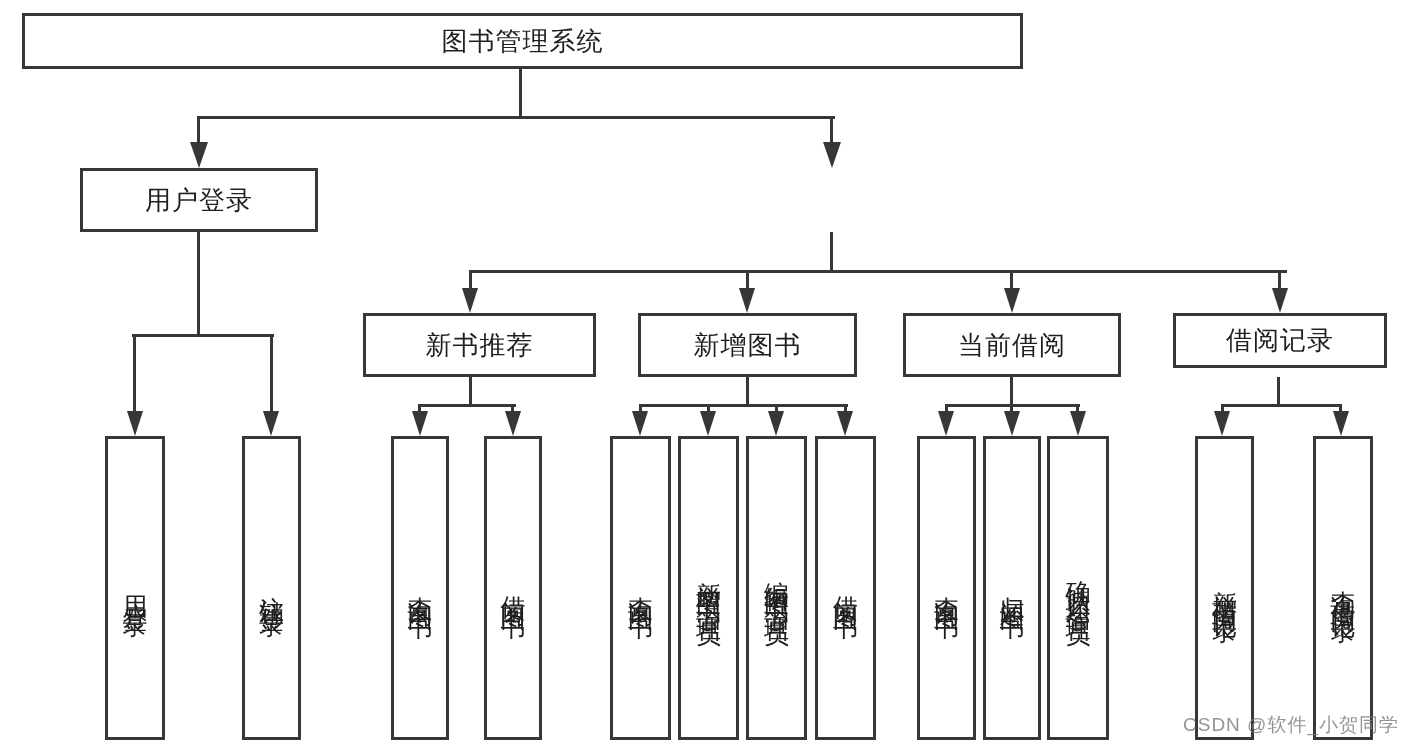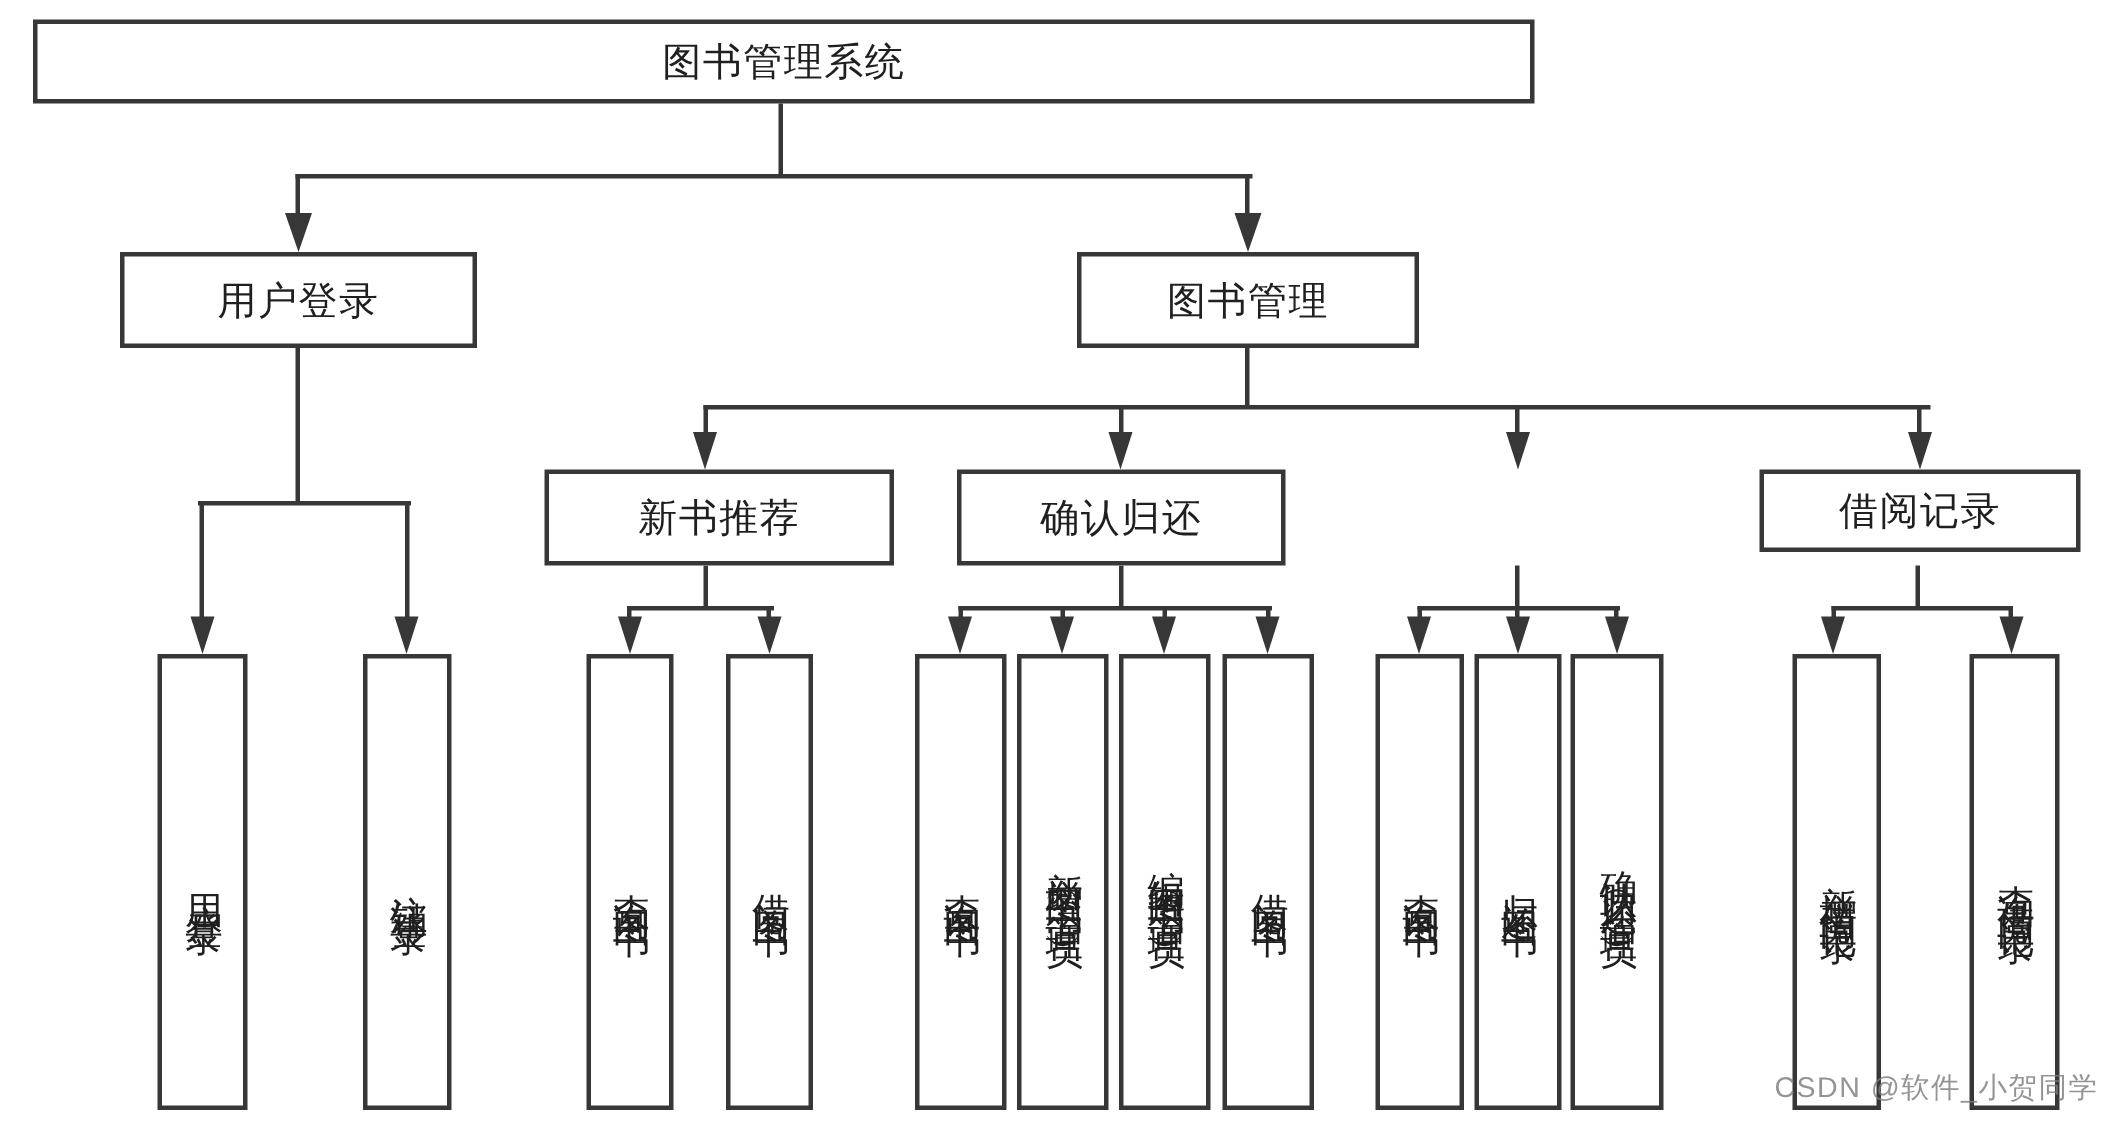--- a/index.html
+++ b/index.html
@@ -60,23 +60,20 @@
   <div class="vline" style="left:519px;top:68px;height:50px"></div>
   <div class="hline" style="left:197px;top:116px;width:638px"></div>
   <div class="vline" style="left:197px;top:116px;height:30px"></div>
   <div class="arr big" style="left:190px;top:142px"></div>
   <div class="vline" style="left:830px;top:116px;height:30px"></div>
   <div class="arr big" style="left:823px;top:142px"></div>
 
   <div class="hnode" style="left:80px;top:168px;width:238px;height:64px">
     <span>用户登录</span>
   </div>
-  <div class="hnode" style="left:718px;top:168px;width:228px;height:64px">
-    <span>图书管理</span>
-  </div>
 
   <div class="vline" style="left:197px;top:232px;height:104px"></div>
   <div class="hline" style="left:132px;top:334px;width:142px"></div>
   <div class="vline" style="left:133px;top:334px;height:80px"></div>
   <div class="arr" style="left:127px;top:411px"></div>
   <div class="vline" style="left:270px;top:334px;height:80px"></div>
   <div class="arr" style="left:263px;top:411px"></div>
 
   <div class="vline" style="left:830px;top:232px;height:40px"></div>
   <div class="hline" style="left:469px;top:270px;width:818px"></div>
@@ -86,21 +83,24 @@
   <div class="arr" style="left:739px;top:288px"></div>
   <div class="vline" style="left:1010px;top:270px;height:20px"></div>
   <div class="arr" style="left:1004px;top:288px"></div>
   <div class="vline" style="left:1278px;top:270px;height:20px"></div>
   <div class="arr" style="left:1272px;top:288px"></div>
 
   <div class="hnode" style="left:363px;top:313px;width:233px;height:64px">
     <span>新书推荐</span>
   </div>
   <div class="hnode" style="left:638px;top:313px;width:219px;height:64px">
-    <span>确认归还</span>
+    <span>新增图书</span>
+  </div>
+  <div class="hnode" style="left:903px;top:313px;width:218px;height:64px">
+    <span>当前借阅</span>
   </div>
   <div class="hnode" style="left:1173px;top:313px;width:214px;height:55px">
     <span>借阅记录</span>
   </div>
 
   <div class="vline" style="left:469px;top:377px;height:29px"></div>
   <div class="hline" style="left:418px;top:404px;width:98px"></div>
   <div class="vline" style="left:418px;top:404px;height:10px"></div>
   <div class="arr" style="left:412px;top:411px"></div>
   <div class="vline" style="left:511px;top:404px;height:10px"></div>

